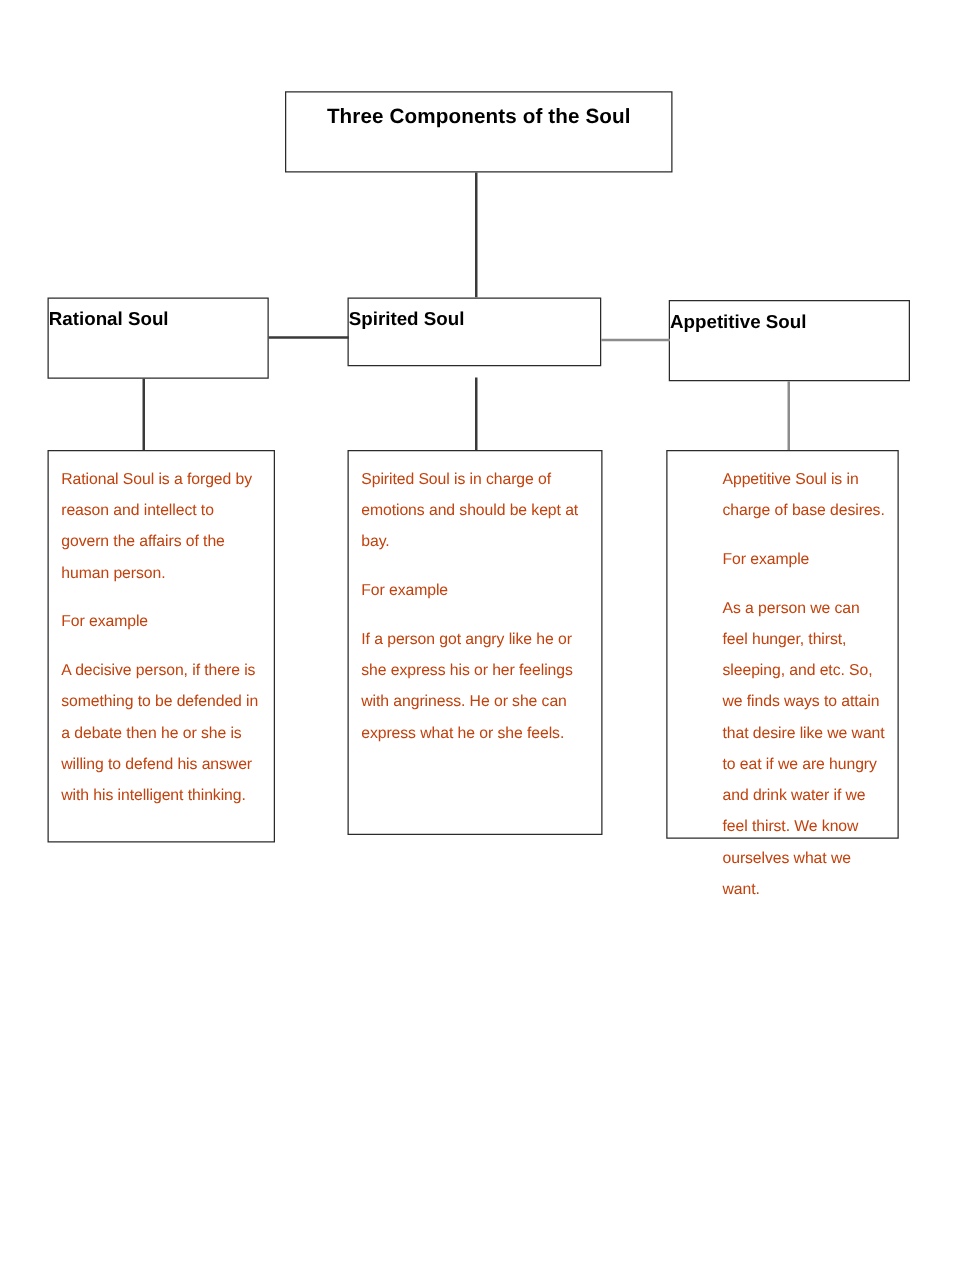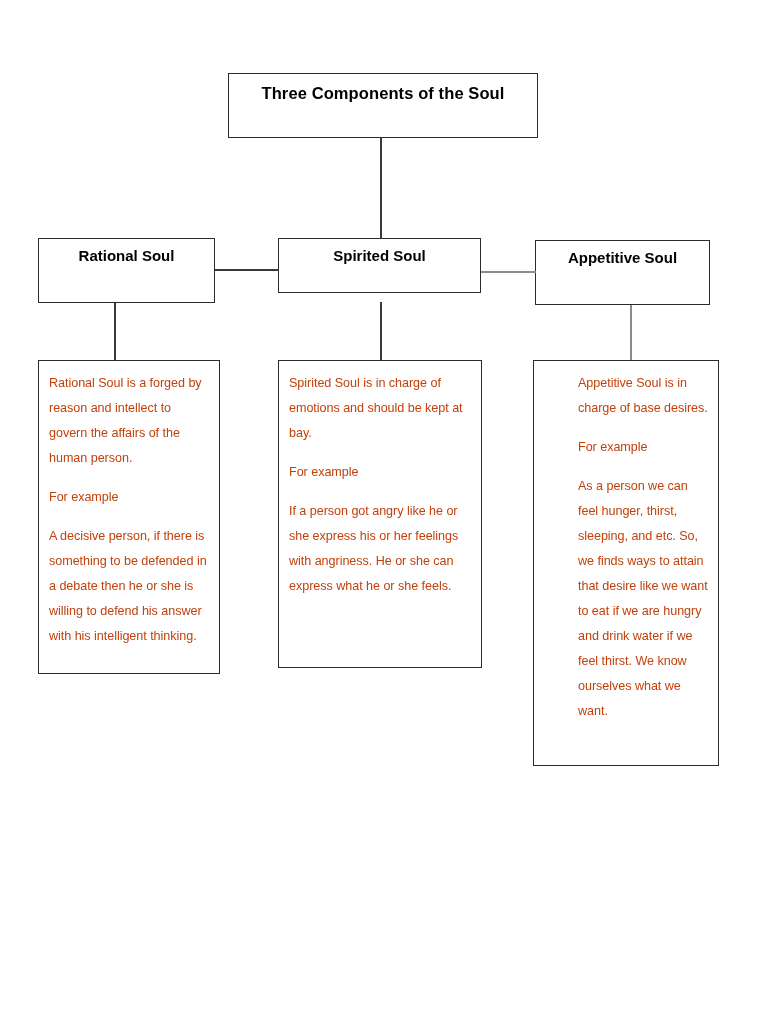--- a/index.html
+++ b/index.html
@@ -36,21 +36,20 @@
     font-weight: bold;
     font-size: 16.5px;
     line-height: 1.25;
     padding-top: 9px;
     letter-spacing: .1px;
     white-space: nowrap;
   }
   .node-box {
     display: flex;
     align-items: flex-start;
-    justify-content: center;
   }
   .node-box .node-text {
     font-weight: bold;
     font-size: 15px;
     line-height: 1.2;
     padding-top: 8px;
     white-space: nowrap;
   }
   .detail-box {
     padding: 10px 9px 8px 10px;
@@ -72,32 +71,32 @@
   .conn-h { height: 2px; }
   .conn-faint { background: #8c8c8c; }
 
   
   #title-box      { left: 228px; top: 73px;  width: 310px; height: 65px; }
 
   #conn-title-down{ left: 380px; top: 138px; height: 100px; }
 
   #node-rational  { left: 38px;  top: 238px; width: 177px; height: 65px; }
   #node-spirited  { left: 278px; top: 238px; width: 203px; height: 55px; }
-  #node-appetitive{ left: 535px; top: 240px; width: 175px; height: 65px; }
+  #node-appetitive{ left: 535px; top: 240px; width: 193px; height: 65px; }
 
   #conn-rat-spi   { left: 215px; top: 269px; width: 64px; }
   #conn-spi-app   { left: 481px; top: 271px; width: 55px; }
 
   #conn-rat-down  { left: 114px; top: 303px; height: 57px; }
   #conn-spi-down  { left: 380px; top: 302px; height: 58px; }
   #conn-app-down  { left: 630px; top: 305px; height: 55px; }
 
   #detail-rational  { left: 38px;  top: 360px; width: 182px; height: 314px; }
   #detail-spirited  { left: 278px; top: 360px; width: 204px; height: 308px; }
-  #detail-appetitive{ left: 533px; top: 360px; width: 186px; height: 406px; padding-left: 44px; }
+  #detail-appetitive{ left: 533px; top: 360px; width: 186px; height: 311px; padding-left: 44px; }
 </style>
 </head>
 <body>
 
 <div id="canvas">
 
   <div class="box header-box" id="title-box">
     <span class="title-text">Three Components of the Soul</span>
   </div>
 

